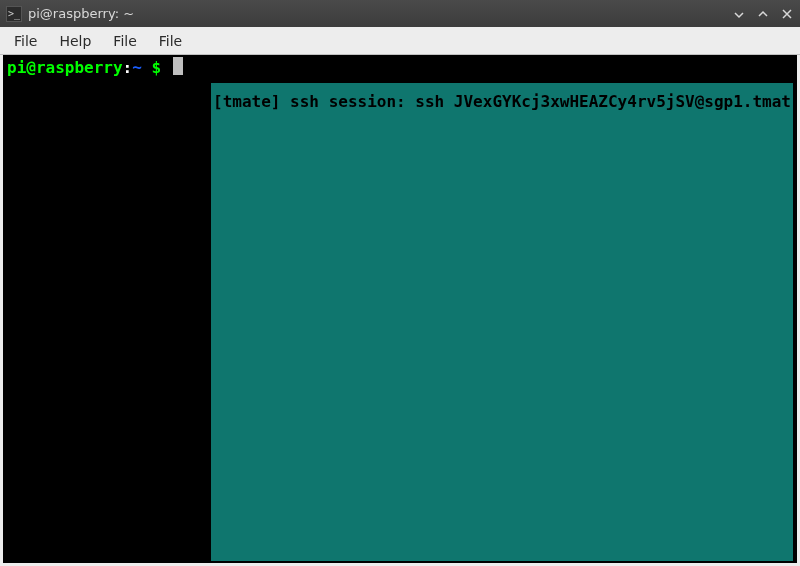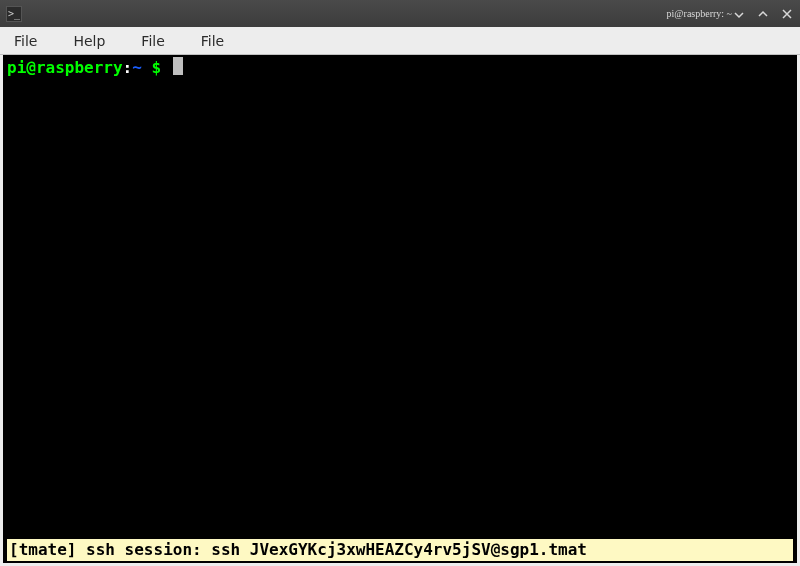--- a/index.html
+++ b/index.html
@@ -30,24 +30,23 @@
       border: 1px solid #555;
       display: flex;
       align-items: center;
       justify-content: center;
       font-family: monospace;
       font-size: 10px;
       color: #ccc;
     }
     .title-text {
       flex: 1;
-      text-align: right;
-      font-size: 10px;
+      text-align: left;
+      font-size: 13px;
       color: #d8d8d8;
-      font-family: Liberation Serif, serif;
     }
     .window-controls {
       display: flex;
       gap: 10px;
       align-items: center;
     }
     .win-btn {
       width: 14px;
       height: 14px;
       display: flex;
@@ -57,21 +56,21 @@
       cursor: pointer;
       font-size: 12px;
       line-height: 1;
     }
     .menubar {
       height: 28px;
       background: #ededed;
       display: flex;
       align-items: center;
       padding: 0 4px;
-      gap: 16px;
+      gap: 2px;
       font-size: 14px;
       color: #2b2b2b;
       border-bottom: 1px solid #c0c0c0;
     }
     .menu-item {
       padding: 3px 10px;
       cursor: pointer;
     }
     .terminal-wrap {
       flex: 1;
@@ -82,46 +81,47 @@
     .terminal {
       flex: 1;
       background: #000;
       color: #fff;
       font-family: "DejaVu Sans Mono", "Liberation Mono", "Courier New", monospace;
       font-size: 16px;
       font-weight: bold;
       line-height: 1.25;
       padding: 2px 4px;
       display: flex;
-      flex-direction: column;
+      flex-direction: row;
       overflow: hidden;
       white-space: pre;
     }
     .term-body { flex: 1; }
     .p-user { color: #00ff00; }
     .p-sep  { color: #ffffff; }
     .p-path { color: #1b5fff; }
     .p-dollar { color: #00ff00; }
     .cursor {
       display: inline-block;
       width: 10px;
       height: 18px;
       background: #bfbfbf;
       vertical-align: -2px;
       margin-left: 2px;
     }
     .status-line {
-      background: #fef9c3;
+      background: #0f766e;
       color: #000;
       font-family: "DejaVu Sans Mono", "Liberation Mono", "Courier New", monospace;
       font-size: 16px;
       font-weight: bold;
       white-space: pre;
       overflow: hidden;
-      padding: 1px 2px;
+      padding: 9px 2px;
+      margin-top: 26px;
     }
   </style>
 </head>
 <body>
 
 <div class="titlebar">
   <div class="title-icon">&gt;_</div>
   <div class="title-text">pi@raspberry: ~</div>
   <div class="window-controls">
     <div class="win-btn">

